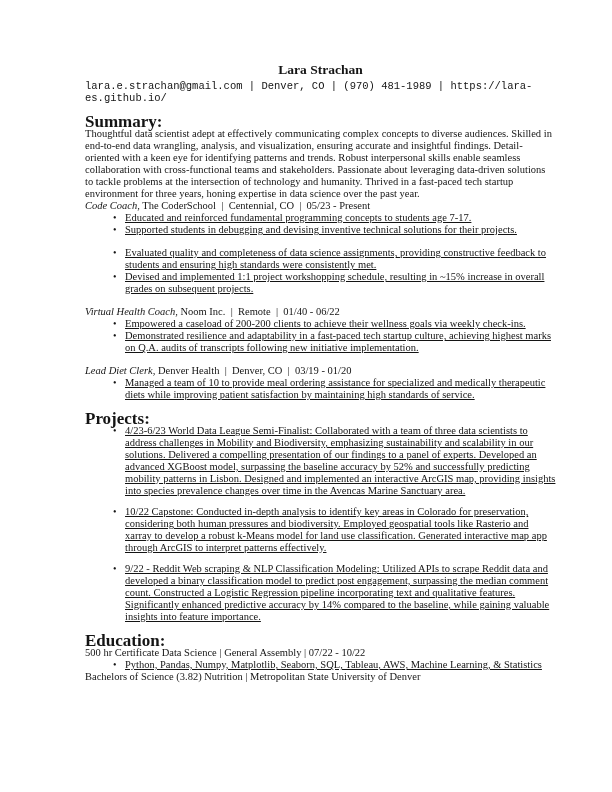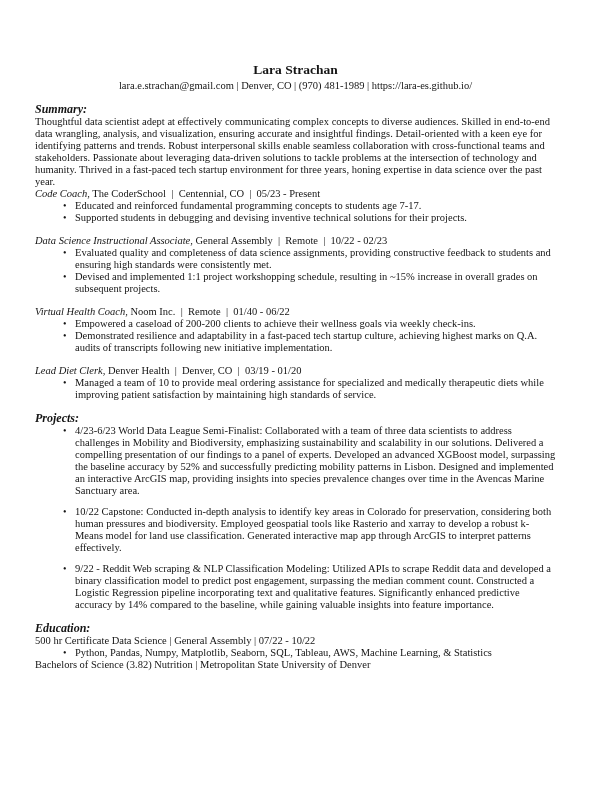--- a/index.html
+++ b/index.html
@@ -1,52 +1,53 @@
 <!DOCTYPE html>
 <html><head>
 <meta charset="utf-8">
 <style>
   html, body { margin: 0; padding: 0; background: #ffffff; }
   .page {
     width: 612px;
     height: 792px;
     box-sizing: border-box;
-    padding: 62px 56px 0 35px;
+    padding: 62px 56px 0 85px;
     background: #ffffff;
     font-family: "Liberation Serif", "DejaVu Serif", serif;
     font-size: 10.5px;
     line-height: 12px;
     color: #141414;
     overflow: hidden;
   }
   .name {
     font-size: 13.5px;
     line-height: 16px;
     font-weight: bold;
     text-align: center;
     margin: 0 0 2px 0;
   }
   .contact {
-    text-align: center;
+    text-align: left;
     margin: 1px 0 3px 0;
+    font-family: Liberation Mono, monospace;
   }
   .heading {
-    font-size: 12px;
+    font-size: 17px;
     line-height: 13px;
     font-weight: bold;
     margin: 11px 0 0 0;
-    font-style: italic;
   }
   .body-text { margin: 0; }
   .job-line { white-space: pre-wrap; font-family: Liberation Serif, serif; }
   .italic { font-style: italic; }
   .job + .job { margin-top: 11px; }
   .bullet {
     position: relative;
     padding-left: 40px;
+    text-decoration: underline;
   }
   .bullet::before {
     content: "\2022";
     position: absolute;
     left: 28px;
     top: 0;
     font-size: 10px;
   }
   .pbullet + .pbullet { margin-top: 9px; }
   .edu-line { margin: 0; }
@@ -63,21 +64,20 @@
   <p class="body-text">Thoughtful data scientist adept at effectively communicating complex concepts to diverse audiences. Skilled in end-to-end data wrangling, analysis, and visualization, ensuring accurate and insightful findings. Detail-oriented with a keen eye for identifying patterns and trends. Robust interpersonal skills enable seamless collaboration with cross-functional teams and stakeholders. Passionate about leveraging data-driven solutions to tackle problems at the intersection of technology and humanity. Thrived in a fast-paced tech startup environment for three years, honing expertise in data science over the past year.</p>
 
 
   <div class="job">
     <div class="job-line"><span class="italic">Code Coach</span><span>, The CoderSchool  |  Centennial, CO  |  05/23 - Present</span></div>
     <div class="bullet">Educated and reinforced fundamental programming concepts to students age 7-17.</div>
     <div class="bullet">Supported students in debugging and devising inventive technical solutions for their projects.</div>
   </div>
 
   <div class="job">
-    <div class="job-line"><span class="italic">Data Science Instructional Associate</span><span>, General Assembly  |  Remote  |  10/22 - 02/23</span></div>
     <div class="bullet">Evaluated quality and completeness of data science assignments, providing constructive feedback to students and ensuring high standards were consistently met.</div>
     <div class="bullet">Devised and implemented 1:1 project workshopping schedule, resulting in ~15% increase in overall grades on subsequent projects.</div>
   </div>
 
   <div class="job">
     <div class="job-line"><span class="italic">Virtual Health Coach</span><span>, Noom Inc.  |  Remote  |  01/40 - 06/22</span></div>
     <div class="bullet">Empowered a caseload of 200-200 clients to achieve their wellness goals via weekly check-ins.</div>
     <div class="bullet">Demonstrated resilience and adaptability in a fast-paced tech startup culture, achieving highest marks on Q.A. audits of transcripts following new initiative implementation.</div>
   </div>
 

